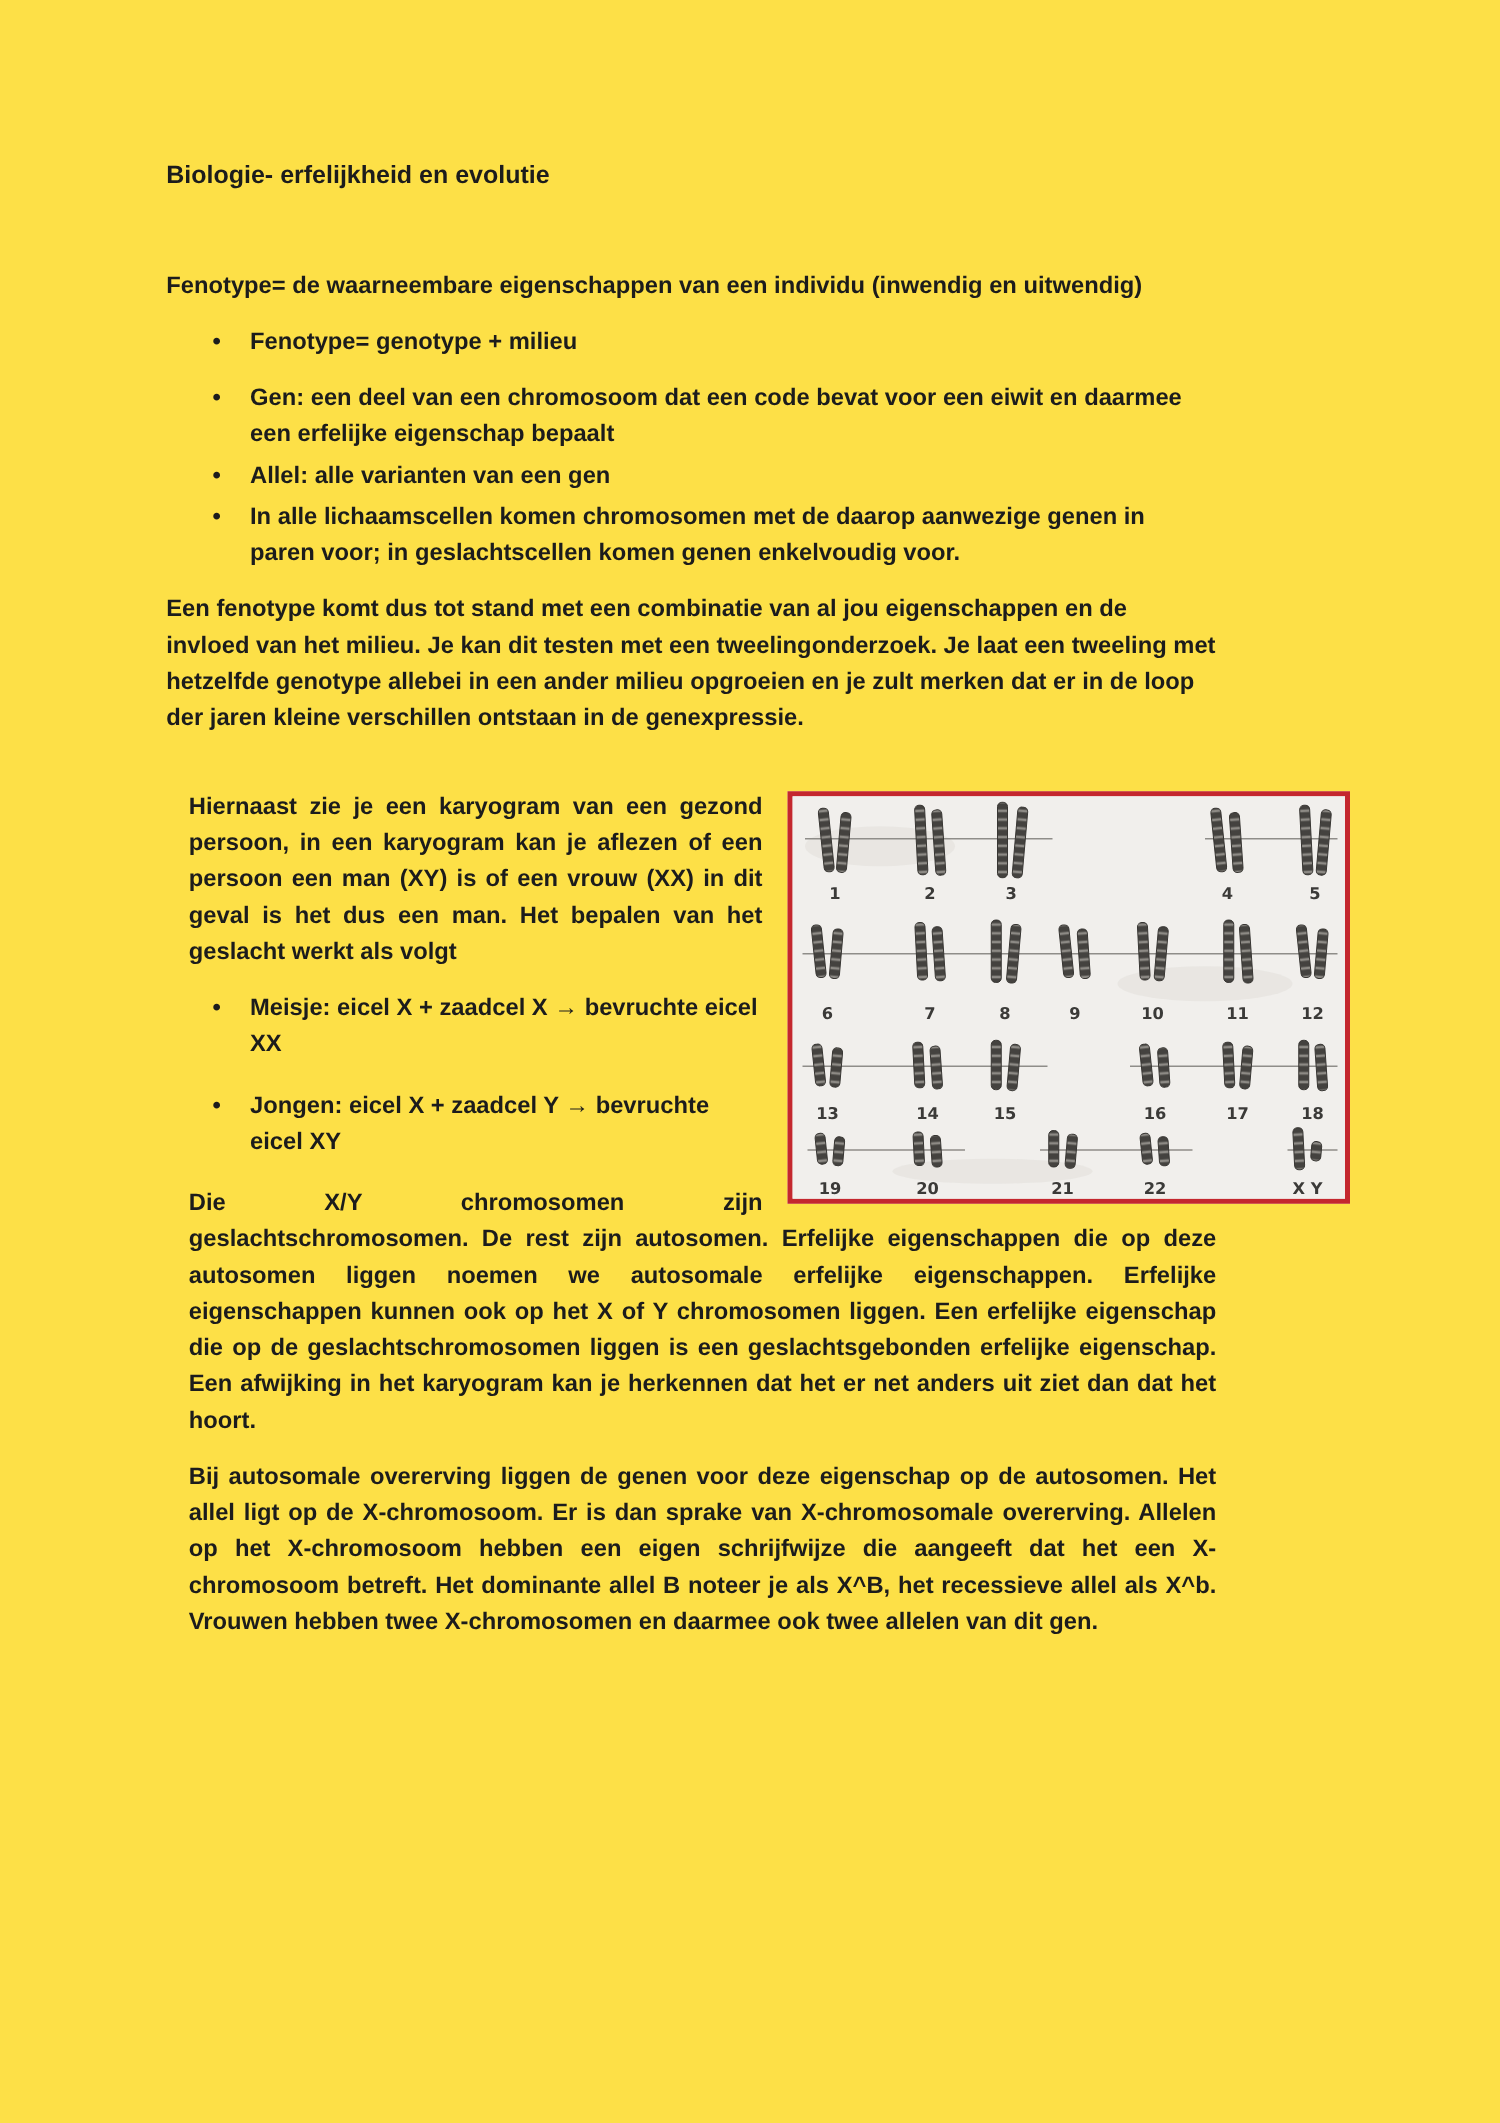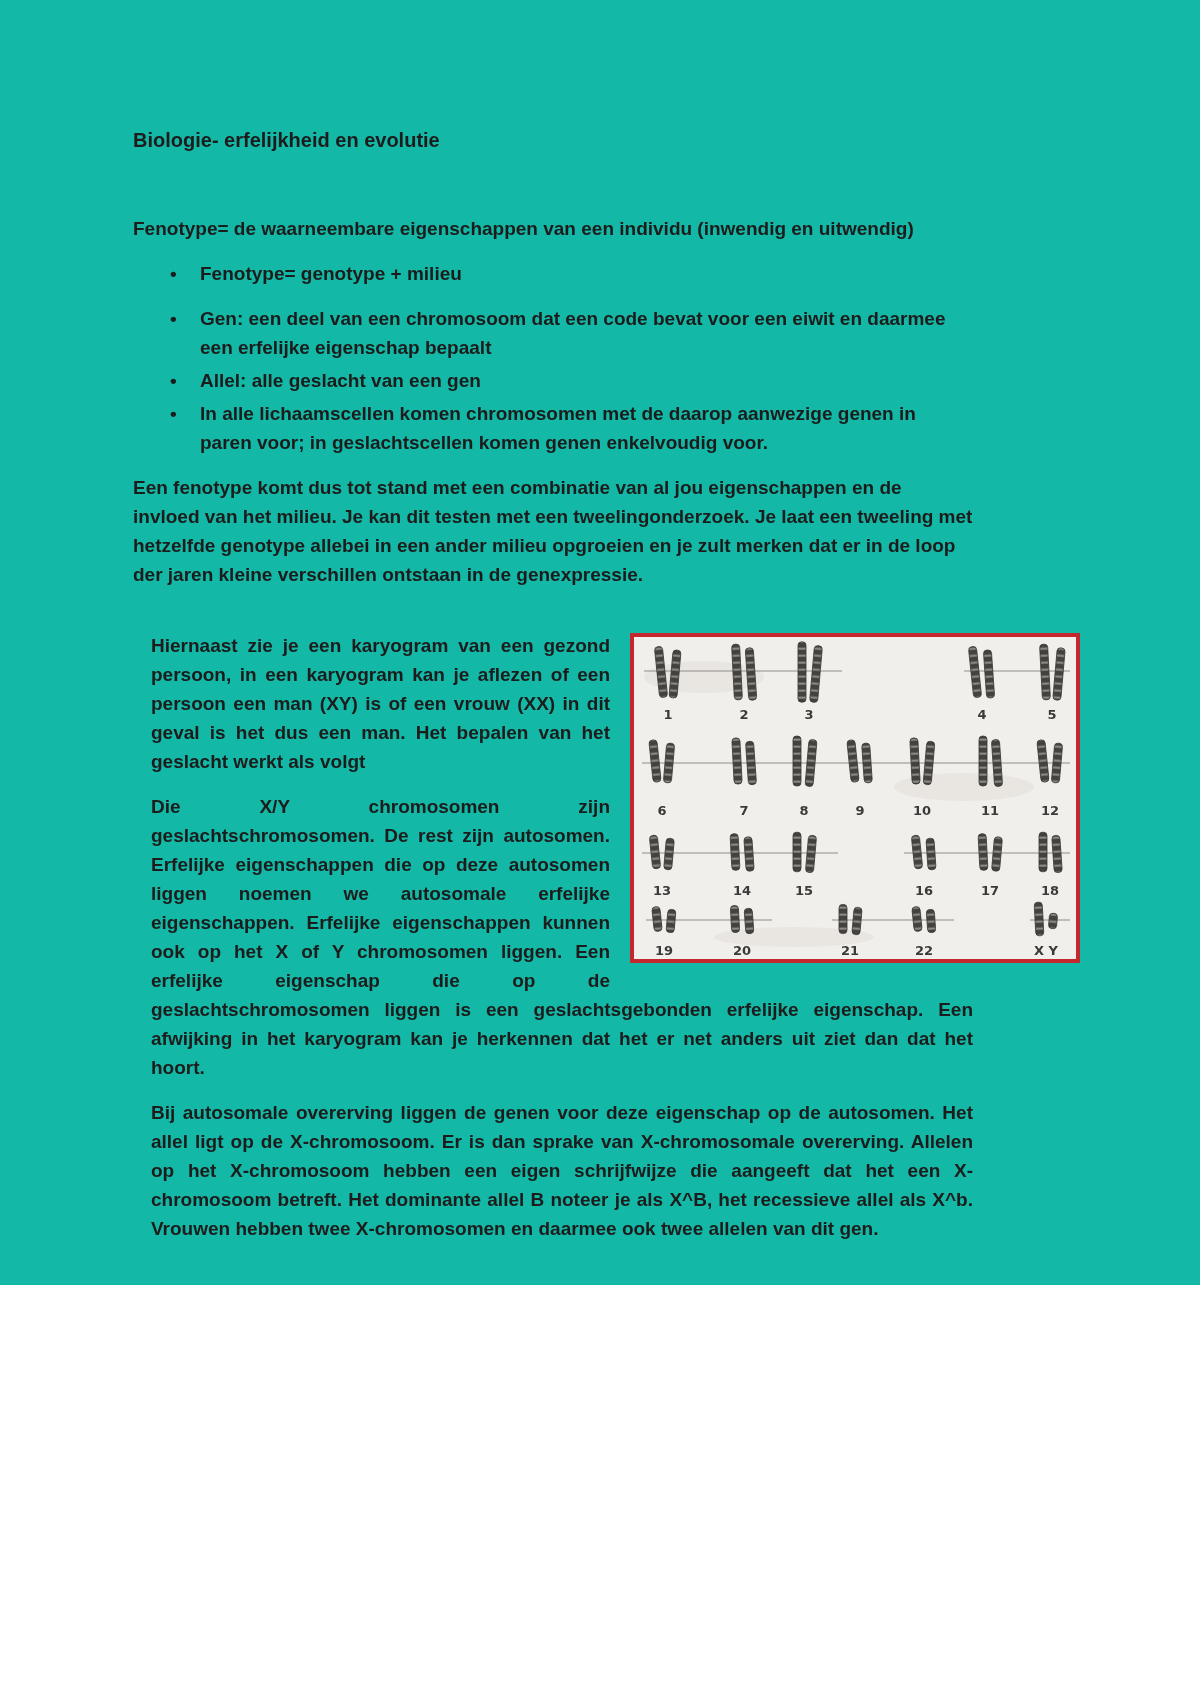--- a/index.html
+++ b/index.html
@@ -1,20 +1,20 @@
 <!DOCTYPE html>
 <html><head>
 <meta charset="utf-8">
 <style>
   html,body{margin:0;padding:0;background:#ffffff;}
   .page{
     position:relative;
     width:1200px;
-    height:1285px;
-    background:#14b8a6;
+    height:1698px;
+    background:#fde047;
     overflow:hidden;
     font-family:"Liberation Sans", sans-serif;
     font-weight:bold;
     color:#1c1c1c;
   }
   .content{
     position:absolute;
     left:133px;
     top:128px;
     width:840px;
@@ -74,21 +74,21 @@
 
     <p>Fenotype= de waarneembare eigenschappen van een individu (inwendig en uitwendig)</p>
 
     <ul class="bullets">
       <li>Fenotype= genotype + milieu</li>
     </ul>
 
 
     <ul class="bullets">
       <li>Gen: een deel van een chromosoom dat een code bevat voor een eiwit en daarmee een erfelijke eigenschap bepaalt</li>
-      <li>Allel: alle geslacht van een gen</li>
+      <li>Allel: alle varianten van een gen</li>
       <li>In alle lichaamscellen komen chromosomen met de daarop aanwezige genen in paren voor; in geslachtscellen komen genen enkelvoudig voor.</li>
     </ul>
 
     <p class="pre-figure">Een fenotype komt dus tot stand met een combinatie van al jou eigenschappen en de invloed van het milieu. Je kan dit testen met een tweelingonderzoek. Je laat een tweeling met hetzelfde genotype allebei in een ander milieu opgroeien en je zult merken dat er in de loop der jaren kleine verschillen ontstaan in de genexpressie.</p>
 
     <div class="wrapzone">
 
       <figure class="karyo">
         <svg viewBox="0 0 442 322" xmlns="http://www.w3.org/2000/svg" aria-hidden="true">
             <defs>
@@ -176,20 +176,24 @@
             <rect x="293" y="272.4192" width="8" height="23.1616" rx="3.5" fill="url(#bands)" stroke="#383633" stroke-width="0.8" transform="rotate(-4 297 284)"></rect>
             <text x="290" y="318" text-anchor="middle" font-family="&quot;DejaVu Sans&quot;, sans-serif" font-size="13" fill="#3b3a38">22</text>
             <rect x="401" y="265.2" width="8" height="33.6" rx="3.5" fill="url(#bands)" stroke="#383633" stroke-width="0.8" transform="rotate(-3 405 282)"></rect>
             <rect x="415" y="276.3" width="8" height="15.400000000000002" rx="3.5" fill="url(#bands)" stroke="#383633" stroke-width="0.8" transform="rotate(5 419 284)"></rect>
             <text x="412" y="318" text-anchor="middle" font-family="&quot;DejaVu Sans&quot;, sans-serif" font-size="13" fill="#3b3a38">X Y</text>
           </svg>
       </figure>
 
       <p class="just">Hiernaast zie je een karyogram van een gezond persoon, in  een karyogram kan je aflezen of een persoon een man (XY) is of een vrouw (XX) in dit geval is het dus een man. Het bepalen van het geslacht werkt als volgt</p>
 
+      <ul class="bullets spaced">
+        <li>Meisje: eicel X + zaadcel X → bevruchte eicel XX</li>
+        <li>Jongen: eicel X + zaadcel Y → bevruchte eicel XY</li>
+      </ul>
 
       <p class="just">Die X/Y chromosomen zijn geslachtschromosomen. De rest zijn autosomen. Erfelijke eigenschappen die op deze autosomen liggen noemen we autosomale erfelijke eigenschappen. Erfelijke eigenschappen kunnen ook op het X of Y chromosomen liggen. Een erfelijke eigenschap die op de geslachtschromosomen liggen is een geslachtsgebonden erfelijke eigenschap. Een afwijking in het karyogram kan je herkennen dat het er net anders uit ziet dan dat het hoort.</p>
     </div>
 
     <p class="just">Bij autosomale overerving liggen de genen voor deze eigenschap op de autosomen. Het allel ligt op de X-chromosoom. Er is dan sprake van X-chromosomale overerving. Allelen op het X-chromosoom hebben een eigen schrijfwijze die aangeeft dat het een X-chromosoom betreft. Het dominante allel B noteer je als X^B, het recessieve allel als X^b. Vrouwen hebben twee X-chromosomen en daarmee ook twee allelen van dit gen.</p>
 
   </div>
 </div>
 
 </body></html>

